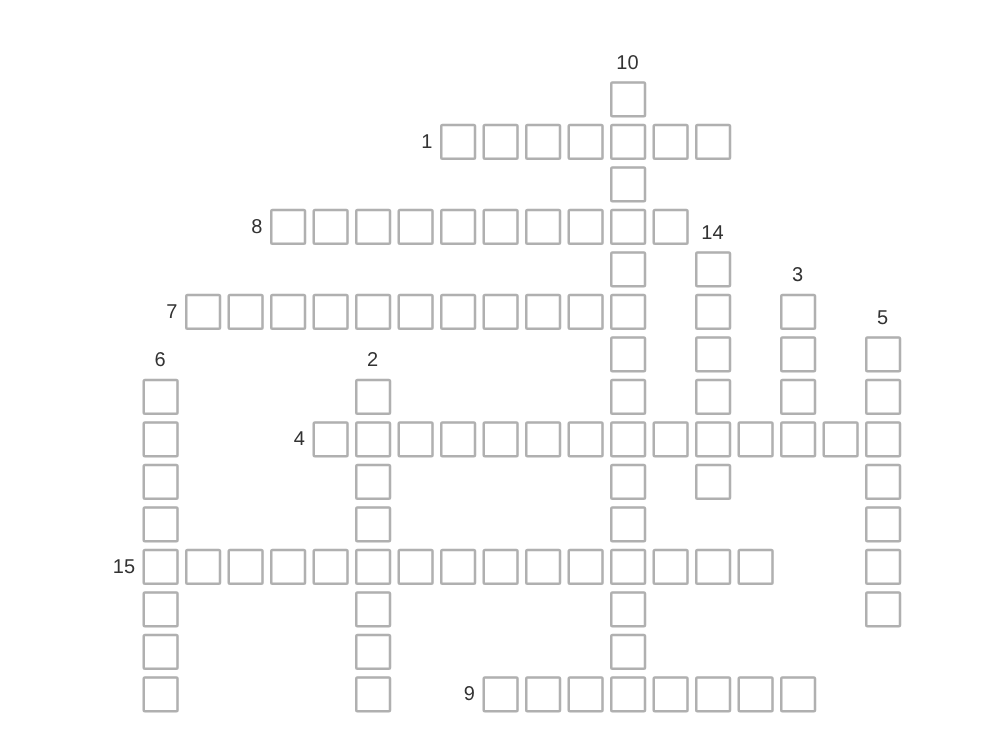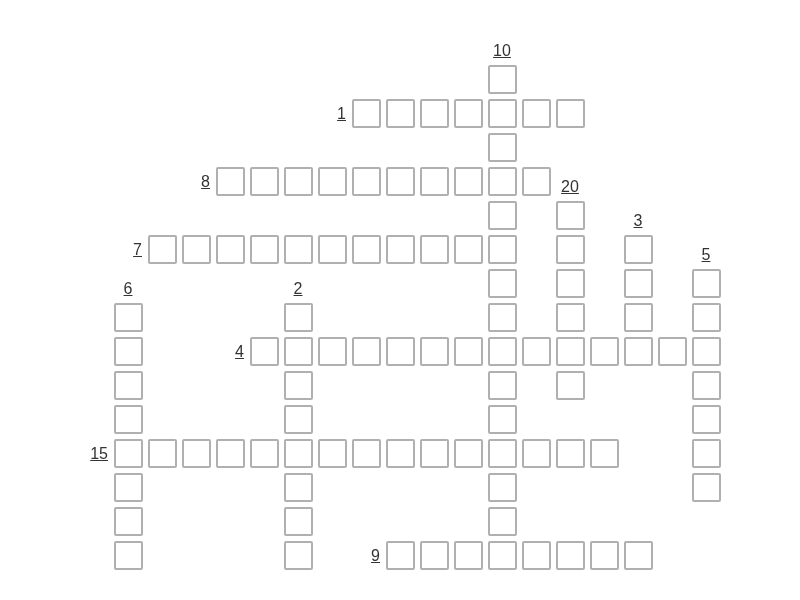--- a/index.html
+++ b/index.html
@@ -22,21 +22,20 @@
     box-sizing: border-box;
     border: 2px solid var(--cell-border, #b0b0b0);
     border-radius: 2px;
     background: var(--cell-fill, #ffffff);
   }
   .num {
     position: absolute;
     font-size: 16px;
     color: var(--num-color, #333333);
     user-select: none;
-    text-decoration: underline;
   }
   .num.across {
     width: 40px;
     height: 29px;
     line-height: 29px;
     text-align: right;
   }
   .num.down {
     width: 40px;
     height: 20px;
@@ -148,19 +147,19 @@
     <div class="cell" style="left: 216px; top: 439px;"></div>
     <div class="cell" style="left: 250px; top: 439px;"></div>
     <div class="cell" style="left: 318px; top: 439px;"></div>
     <div class="cell" style="left: 352px; top: 439px;"></div>
     <div class="cell" style="left: 386px; top: 439px;"></div>
     <div class="cell" style="left: 420px; top: 439px;"></div>
     <div class="cell" style="left: 454px; top: 439px;"></div>
     <div class="cell" style="left: 522px; top: 439px;"></div>
     <div class="cell" style="left: 556px; top: 439px;"></div>
     <div class="cell" style="left: 590px; top: 439px;"></div>
-    <div class="num down" style="left: 550px; top: 177px;">20</div>
+    <div class="num down" style="left: 550px; top: 177px;">14</div>
     <div class="cell" style="left: 556px; top: 201px;"></div>
     <div class="cell" style="left: 556px; top: 235px;"></div>
     <div class="cell" style="left: 556px; top: 269px;"></div>
     <div class="cell" style="left: 556px; top: 303px;"></div>
     <div class="cell" style="left: 556px; top: 371px;"></div>
   </div>
 
 </body></html>

